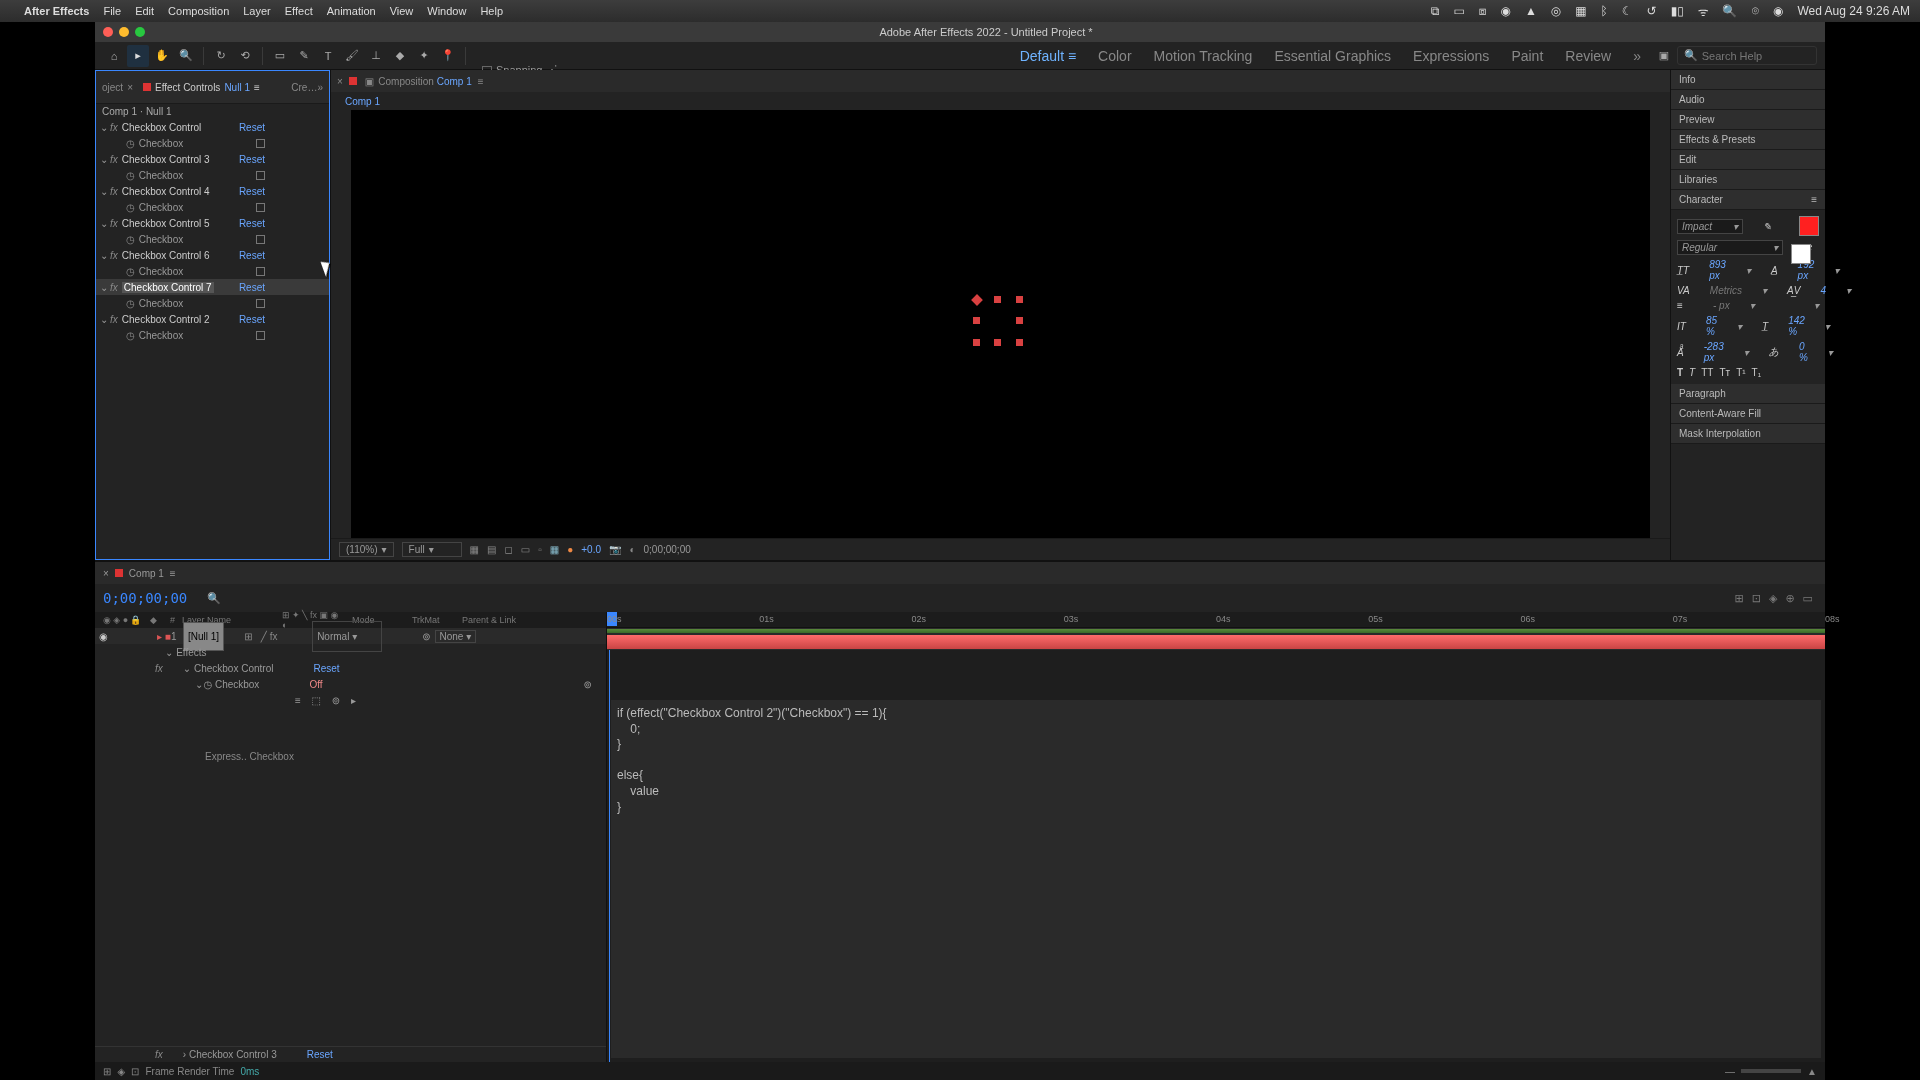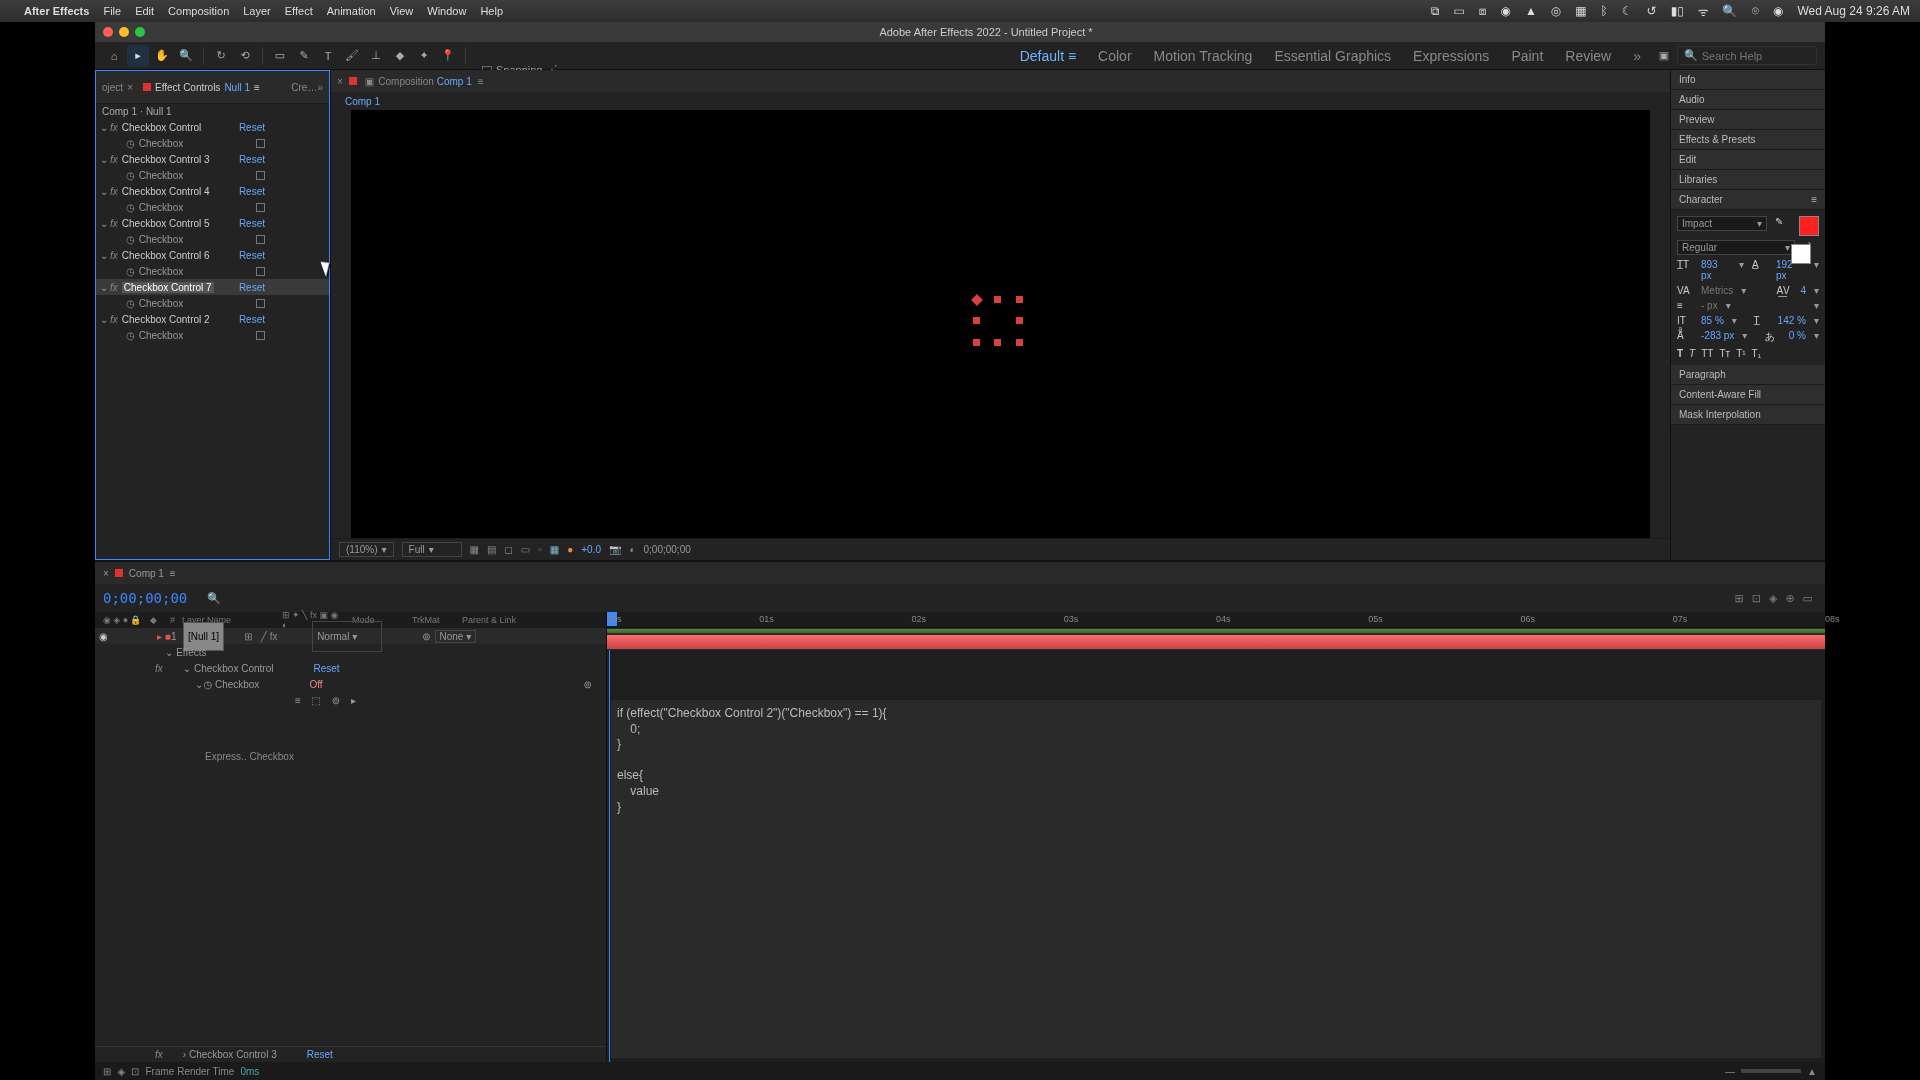--- a/index.html
+++ b/index.html
@@ -66,21 +66,21 @@
 .null-obj .anchor { position: absolute; width: 8px; height: 8px; transform: rotate(45deg); border: 1px solid #d94141; left: -3px; top: -3px; background: #d94141; }
 .viewer-footer { height: 22px; background: #232323; border-top: 1px solid #1a1a1a; display: flex; align-items: center; padding: 0 8px; gap: 8px; font-size: 10px; color: #999; }
 .viewer-footer .sel { border: 1px solid #444; padding: 1px 6px; display: flex; align-items: center; gap: 4px; }
 .viewer-footer .ico { color: #888; }
 .viewer-footer .plus { color: #6aa6ff; }
 
 
 .right-panels { width: 155px; background: #232323; border-left: 1px solid #111; display: flex; flex-direction: column; }
 .right-panels .phead { height: 20px; background: #2e2e2e; display: flex; align-items: center; padding: 0 8px; font-size: 10px; color: #bbb; border-bottom: 1px solid #1a1a1a; }
 .char-body { padding: 6px; font-size: 10px; }
-.char-body .row { display: flex; align-items: flex-start; gap: 8px; margin-bottom: 4px; }
+.char-body .row { display: flex; align-items: center; gap: 20px; margin-bottom: 4px; font-style: italic; }
 .char-body .sel { border: 1px solid #444; background: #1a1a1a; padding: 1px 4px; flex: 1; display: flex; justify-content: space-between; }
 .char-body .swatch-fill { width: 20px; height: 20px; background: #ff2020; border: 1px solid #888; }
 .char-body .swatch-stroke { width: 20px; height: 20px; background: #fff; border: 1px solid #888; position: relative; margin-left: -8px; margin-top: 8px; }
 .char-body .val { color: #6aa6ff; }
 .char-body .ico { width: 16px; color: #ccc; }
 .char-body .tstyles { display: flex; gap: 6px; color: #ccc; font-family: serif; }
 
 
 .timeline { flex: 1; background: #232323; border-top: 2px solid #111; display: flex; flex-direction: column; }
 .tl-tabbar { height: 22px; background: #2a2a2a; display: flex; align-items: center; padding: 0 8px; font-size: 10px; gap: 6px; }

